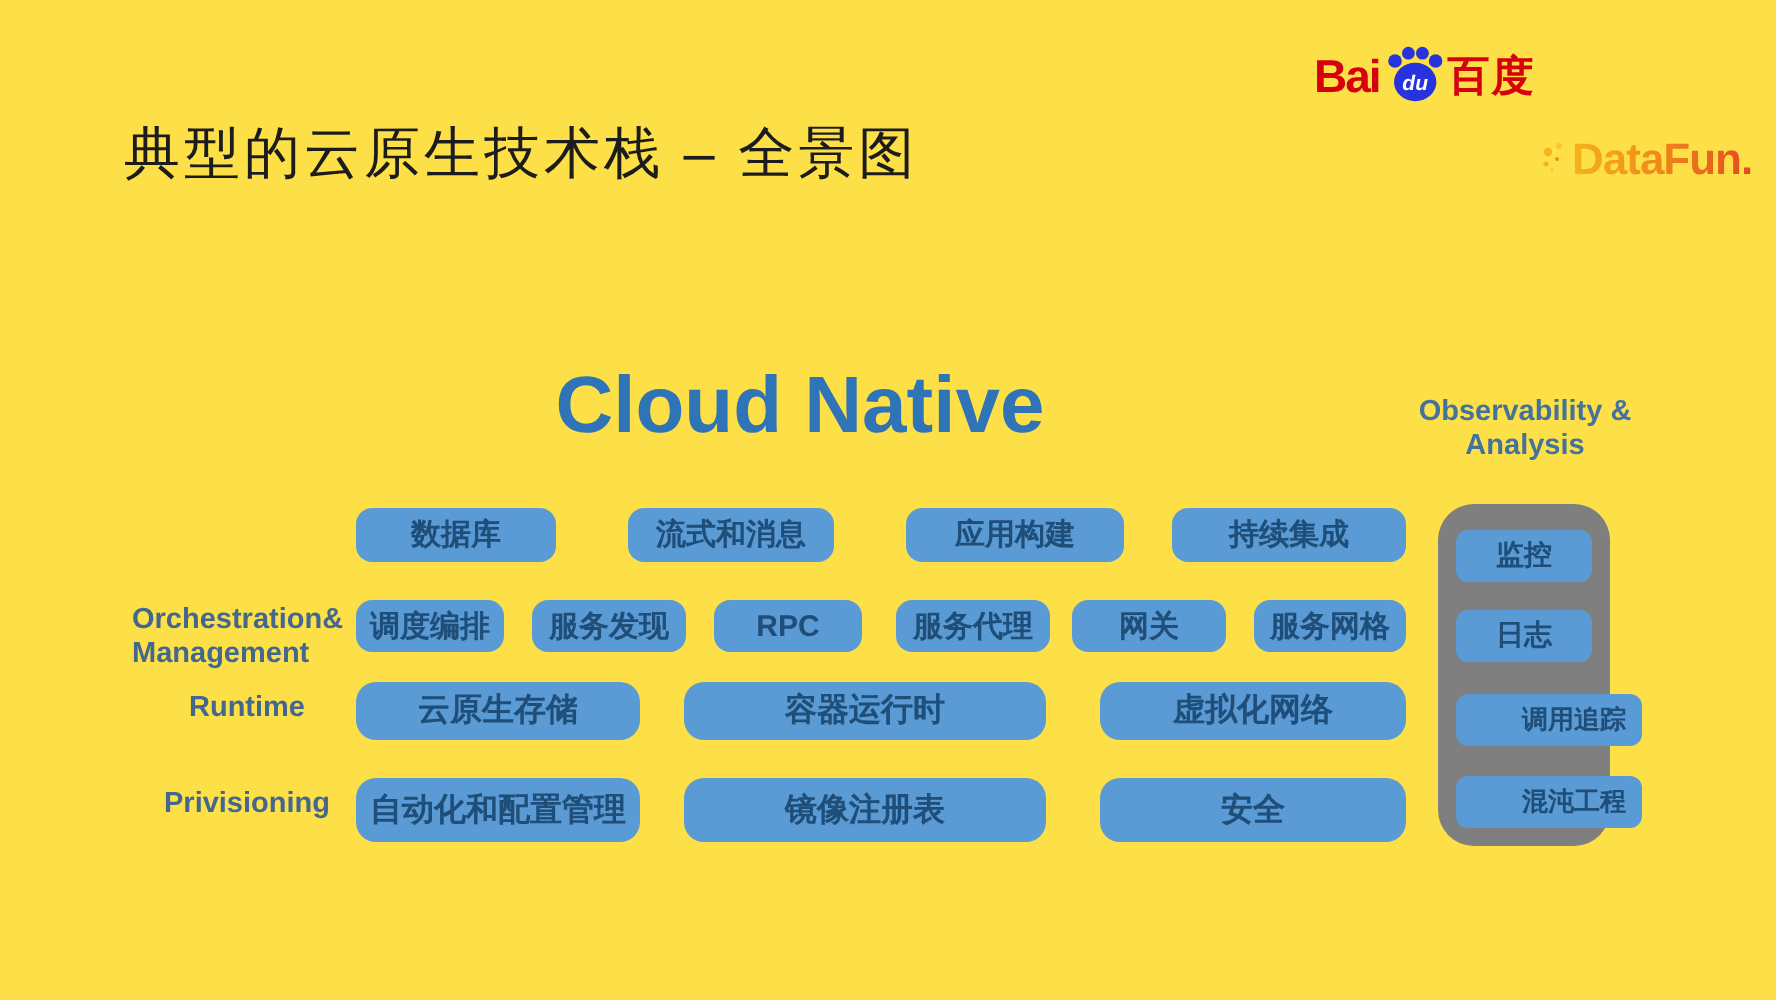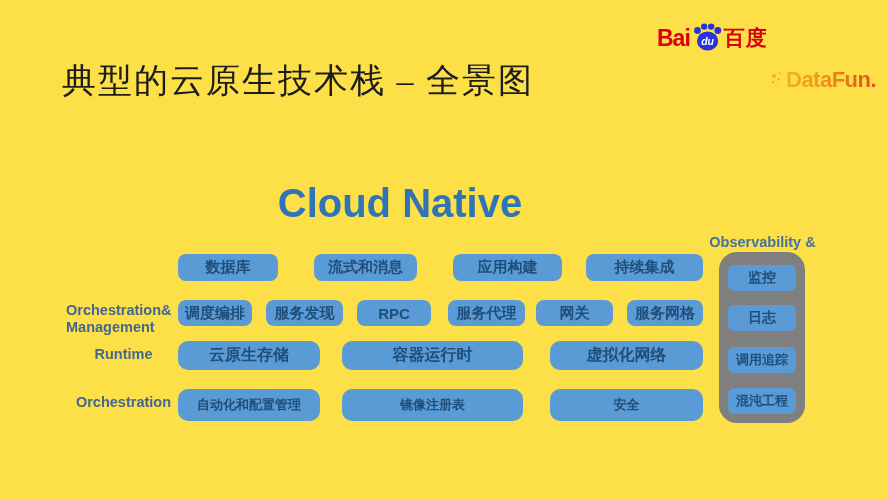--- a/index.html
+++ b/index.html
@@ -19,62 +19,62 @@
   .datafun-word {
     font-size:22px; font-weight:800; letter-spacing:-0.5px;
     background:linear-gradient(90deg,#f6b21b 0%,#f08c1c 45%,#e5491f 100%);
     -webkit-background-clip:text; background-clip:text;
     -webkit-text-fill-color:transparent; color:#f08c1c;
   }
 
   
   .slide-title {
     position:absolute; left:62px; top:58px;
-    font-size:34px; font-weight:300; color:#1c1c1c; letter-spacing:2px;
-    font-family:Liberation Serif, serif;
+    font-size:28px; font-weight:300; color:#1c1c1c; letter-spacing:2px;
+    font-family:Liberation Sans, sans-serif;
   }
 
   
   .cloud-heading {
     position:absolute; left:175px; top:181px; width:450px; text-align:center;
     font-size:40px; font-weight:700; color:#2e74b6;
   }
   .obs-label {
     position:absolute; left:690px; top:198px; width:145px; text-align:center;
-    font-size:14.5px; font-weight:600; color:#44729e; line-height:1.15;margin-top:36px;
+    font-size:14.5px; font-weight:600; color:#44729e; line-height:1.15;
   }
 
   
   .row-label {
     position:absolute; left:66px; width:115px;
     color:#44678f; font-size:14.5px; font-weight:700; line-height:1.18;
   }
   .row-label.center { text-align:center; }
 
   
   .box {
     position:absolute; background:#5b9bd5; color:#1f4e79; font-weight:700;
     display:flex; align-items:center; justify-content:center; box-sizing:border-box;
   }
   .r1 { top:254px; height:27px; border-radius:8px; font-size:15px; }
   .r2 { top:300px; height:26px; border-radius:8px; font-size:15px; }
   .r3 { top:341px; height:29px; border-radius:10px; font-size:16px; }
-  .r4 { top:389px; height:32px; border-radius:10px; font-size:13px; }
+  .r4 { top:389px; height:32px; border-radius:10px; font-size:16px; }
 
   
   .obs-panel {
     position:absolute; left:719px; top:252px; width:86px; height:171px;
     background:#7f7f7f; border-radius:18px;
   }
   .obs-box {
     position:absolute; left:9px; width:68px; height:26px;
     background:#5b9bd5; border-radius:6px; color:#1f4e79; font-weight:700;
     display:flex; align-items:center; justify-content:center; font-size:14px;
   }
-  .obs-box.small { font-size:13px; }
+  .obs-box.small { font-size:13px;padding-left:25px; }
 </style>
 </head>
 <body>
 
 <div class="slide">
 
   <div class="baidu-logo">
     <span class="baidu-bai">Bai</span>
     <svg class="baidu-paw" viewBox="0 0 32 30">
       <circle cx="6.5" cy="8.5" r="3.4" fill="#2733dc"></circle>
@@ -104,21 +104,21 @@
   <div class="obs-label">
     <span>Observability &amp;</span><br>
     <span>Analysis</span>
   </div>
 
   <div class="row-label" style="top:302px">
     <span>Orchestration&amp;</span><br>
     <span>Management</span>
   </div>
   <div class="row-label center" style="top:346px">Runtime</div>
-  <div class="row-label center" style="top:394px">Orchestration</div>
+  <div class="row-label center" style="top:394px">Privisioning</div>
 
   <div class="box r1" style="left:178px;width:100px">数据库</div>
   <div class="box r1" style="left:314px;width:103px">流式和消息</div>
   <div class="box r1" style="left:453px;width:109px">应用构建</div>
   <div class="box r1" style="left:586px;width:117px">持续集成</div>
 
   <div class="box r2" style="left:178px;width:74px">调度编排</div>
   <div class="box r2" style="left:266px;width:77px">服务发现</div>
   <div class="box r2" style="left:357px;width:74px">RPC</div>
   <div class="box r2" style="left:448px;width:77px">服务代理</div>

